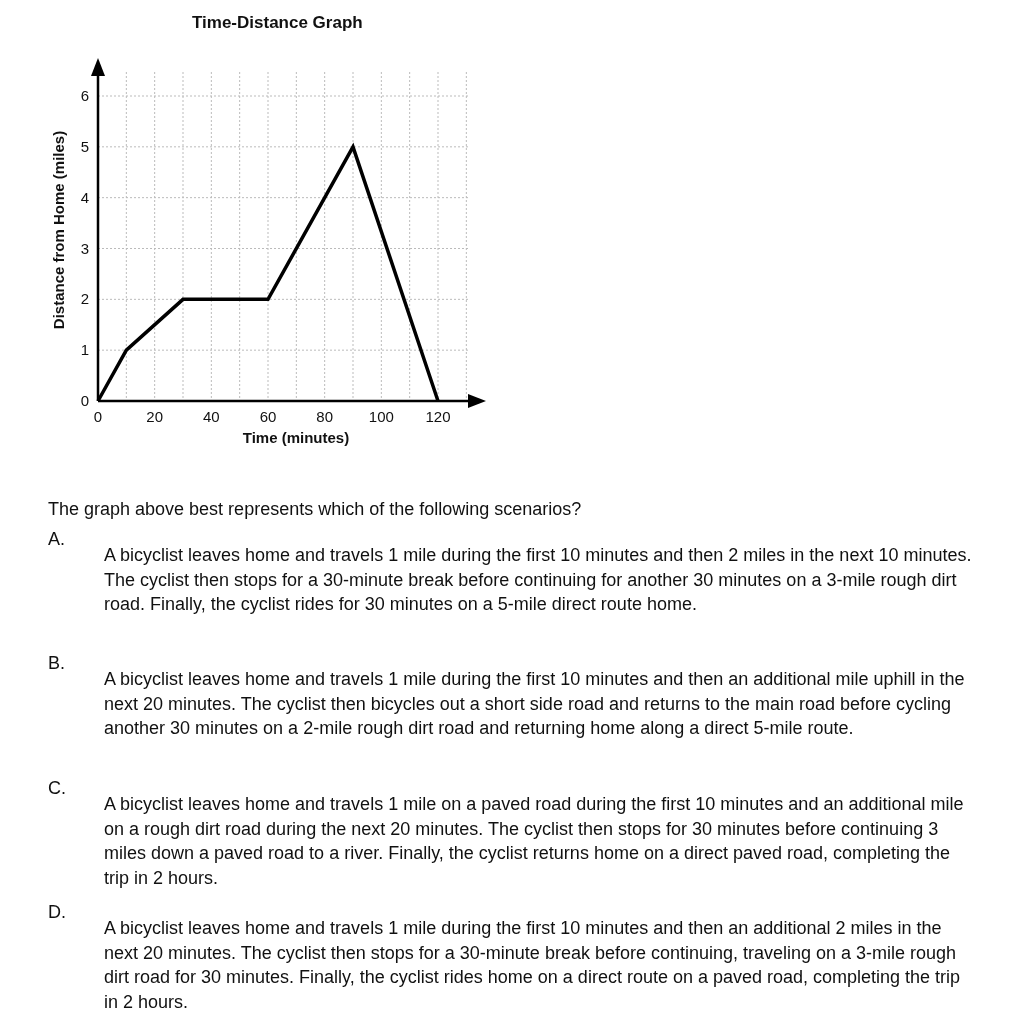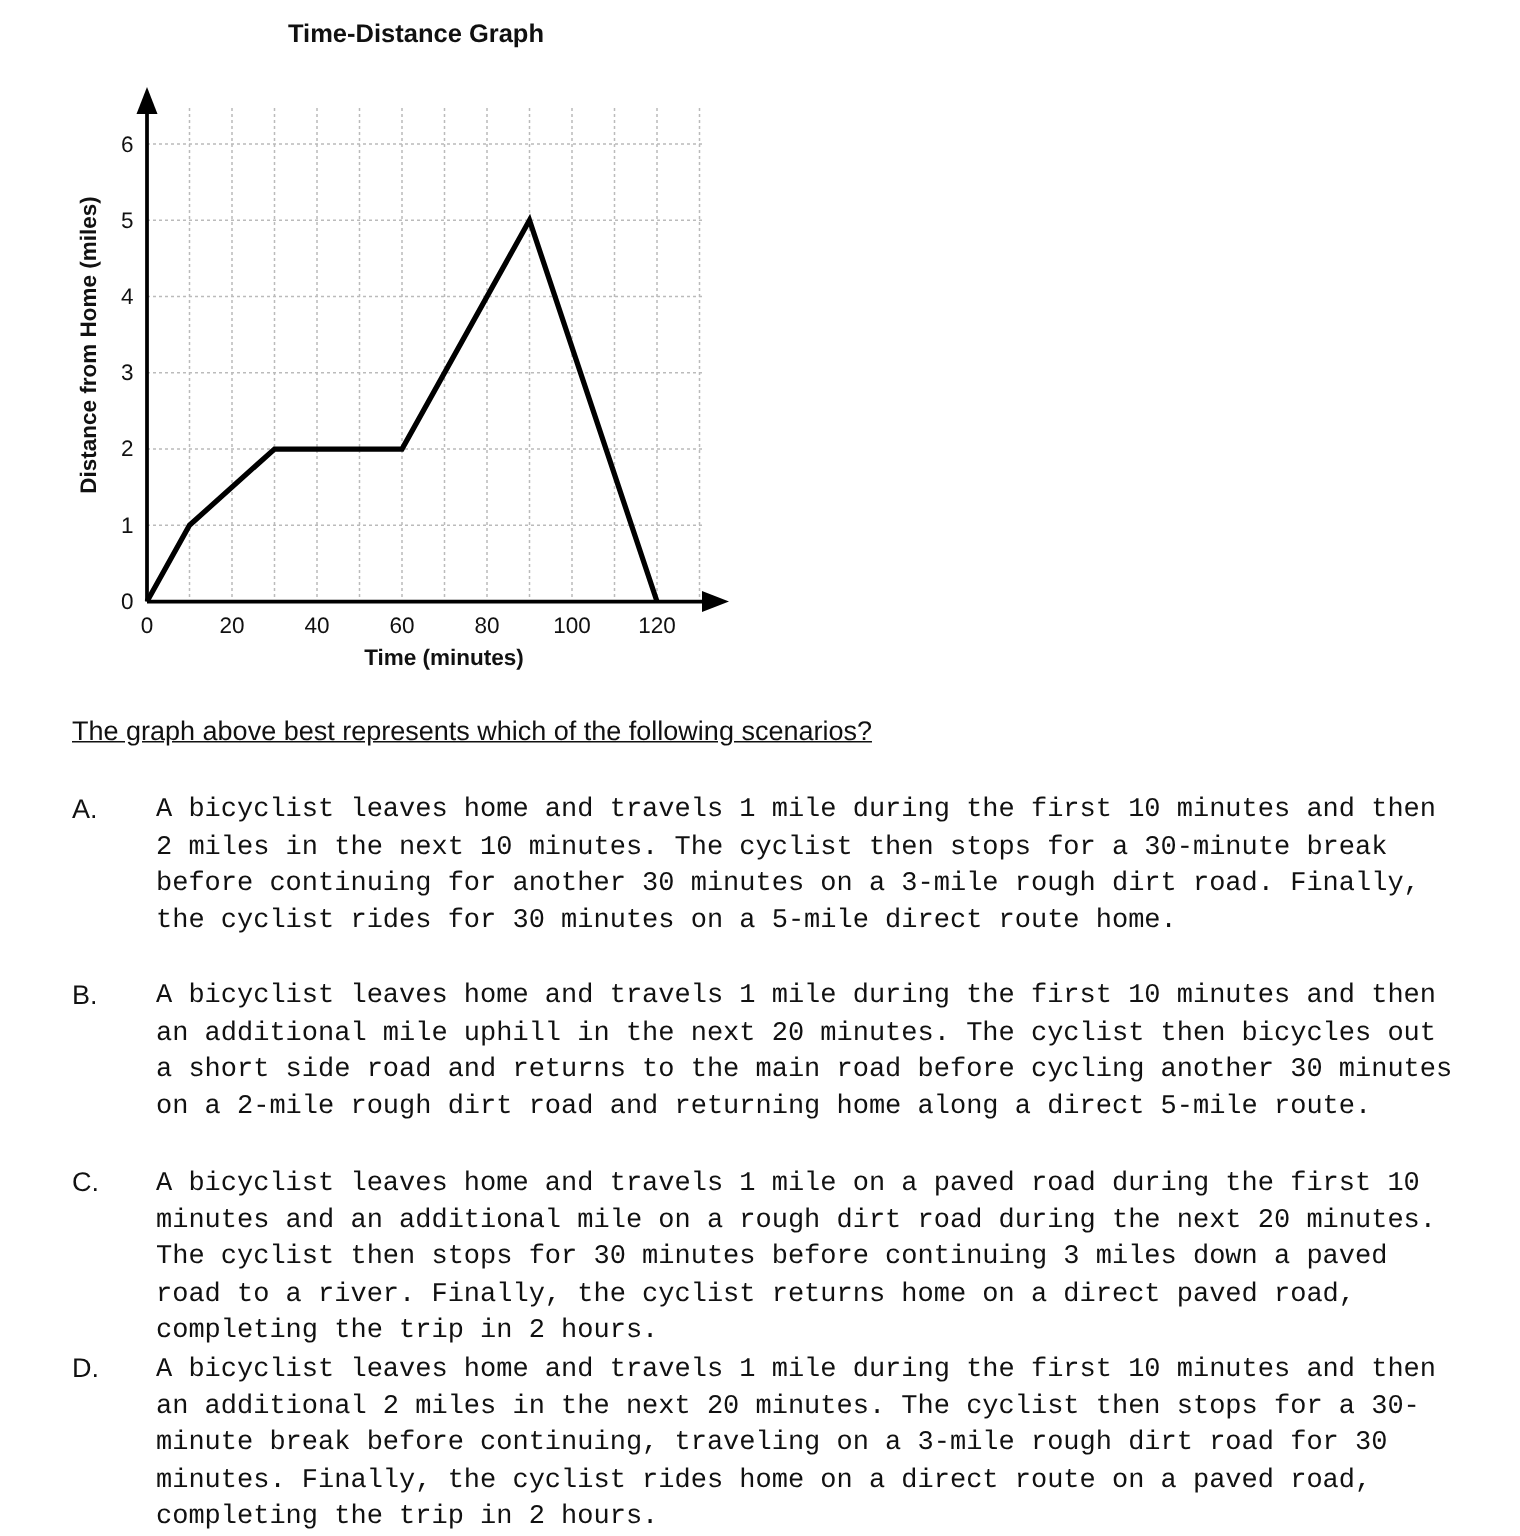--- a/index.html
+++ b/index.html
@@ -1,23 +1,23 @@
 <!DOCTYPE html>
 <html><head>
   <meta charset="utf-8">
   <style>
     html, body { margin: 0; padding: 0; background: #ffffff; }
     body { width: 1013px; height: 1024px; position: relative; overflow: hidden;
       font-family: "Liberation Sans", sans-serif; color: #111; }
     .chart-title { position: absolute; left: 192px; top: 13px; font-size: 17px; font-weight: bold; }
     .chart-svg { position: absolute; left: 0; top: 0; }
-    .question { position: absolute; left: 48px; top: 477px; font-size: 18px; text-decoration: underline; }
+    .question { position: absolute; left: 48px; top: 499px; font-size: 18px; }
     .option { position: absolute; left: 48px; width: 930px; font-size: 18px; line-height: 24.5px; }
     .option .letter { position: absolute; left: 0; top: 0; }
-    .option .text { position: absolute; left: 56px; top: 1px; width: 870px; font-family: Liberation Mono, monospace; }
+    .option .text { position: absolute; left: 56px; top: 16px; width: 870px; }
   </style>
 </head>
 <body>
 
 <div class="chart-title">Time-Distance Graph</div>
 
 <svg class="chart-svg" width="500" height="460" xmlns="http://www.w3.org/2000/svg">
   <g id="grid" stroke="#bbb" stroke-width="1" stroke-dasharray="2,2">
       <line x1="126.33333333333333" x2="126.33333333333333" y1="72" y2="401"></line>
       <line x1="154.66666666666666" x2="154.66666666666666" y1="72" y2="401"></line>

